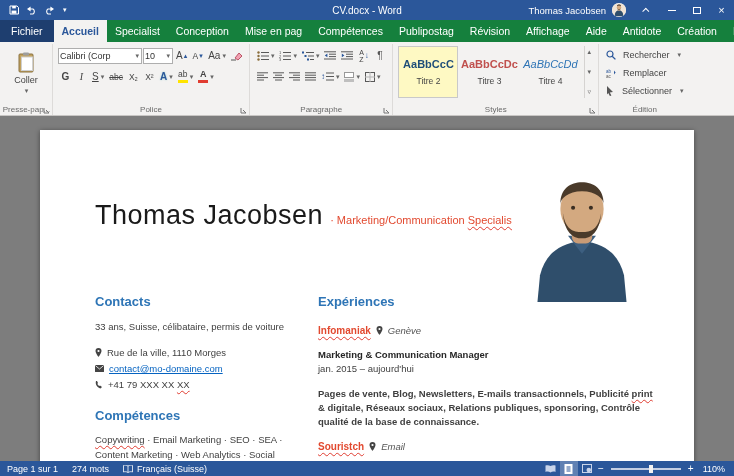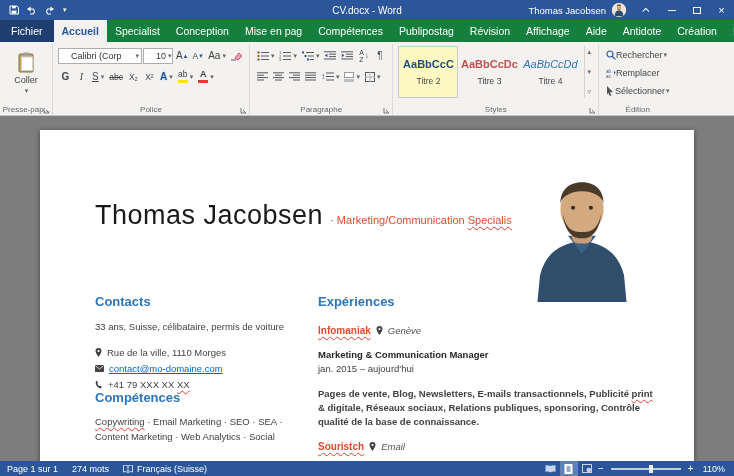--- a/index.html
+++ b/index.html
@@ -27,35 +27,35 @@
   .tab.active { background:#f3f2f1; color:#2b579a; font-weight:bold; }
 
   
   .ribbon { height:74px; background:#f3f2f1; border-bottom:1px solid #c8c6c4; display:flex; align-items:stretch; padding:2px 0 0 1px; flex:0 0 auto; }
   .rgroup { position:relative; border-right:1px solid #dddbd9; padding:2px 5px 13px 5px; display:flex; flex-direction:column; }
   .glabel { position:absolute; bottom:1px; left:0; right:0; text-align:center; font-size:8px; color:#6a6a6a; white-space:nowrap; }
   .launcher { position:absolute; right:2px; bottom:1px; line-height:0; }
   .rrow { display:flex; align-items:center; gap:1px; height:19px; }
   .rbtn { display:flex; align-items:center; justify-content:center; min-width:15px; height:17px; padding:0 2px; color:#444; font-size:10px; background:transparent; border:0; gap:1px; }
   .dd { font-size:7px; color:#666; margin-left:1px; }
-  .combo { background:#fff; border:1px solid #aeaeae; height:16px; display:flex; align-items:center; font-size:9px; color:#333; padding:0 2px 0 12px; gap:2px; }
+  .combo { background:#fff; border:1px solid #aeaeae; height:16px; display:flex; align-items:center; font-size:9px; color:#333; padding:0 2px 0 1px; gap:2px; }
   .combo .dd { margin-left:auto; }
   .stack { display:inline-flex; flex-direction:column; align-items:center; line-height:1; }
   .stack .bar { width:10px; height:3px; margin-top:1px; }
   .paste-btn { display:flex; flex-direction:column; align-items:center; justify-content:center; width:40px; height:55px; font-size:9px; color:#444; gap:2px; }
   .style-card { display:flex; flex-direction:column; align-items:center; justify-content:center; width:60px; height:52px; border:1px solid transparent; }
   .style-card:first-child { border-color:#c9c9c9; background:#fef9c3; }
   .ssample { font-size:11px; line-height:1.2; }
   .s2 { color:#1f4e79; font-weight:600; }
   .s3 { color:#c0504d; font-weight:600; }
   .s4 { color:#2e74b5; font-style:italic; }
   .sname { font-size:8.5px; color:#444; margin-top:4px; }
   .styles-rail { display:flex; flex-direction:column; justify-content:space-between; border-left:1px solid #d5d3d1; margin-left:3px; padding:1px 2px; }
   .rail-btn { font-size:7px; color:#666; text-align:center; line-height:1.4; }
-  .ed-row { display:flex; align-items:center; gap:0; height:18px; font-size:9px; color:#444; padding:0 2px; }
+  .ed-row { display:flex; align-items:center; gap:7px; height:18px; font-size:9px; color:#444; padding:0 2px; }
 
   
   .docarea { flex:1 1 auto; background:#7d7d7d; overflow:hidden; position:relative; }
   .page { width:654px; height:420px; background:#fff; margin:14px auto 0; box-shadow:0 1px 5px rgba(0,0,0,.45); position:relative; }
   .doc-title { position:absolute; left:55px; top:70px; white-space:nowrap; display:flex; align-items:baseline; gap:7px; }
   .doc-name { font-size:27px; color:#1a1a1a; letter-spacing:.5px; }
   .doc-sub { font-size:11px; color:#e2492f; }
   .sq { text-decoration:underline wavy #e03c31 1px; text-underline-offset:2px; }
   .photo { position:absolute; left:472px; top:44px; width:140px; height:128px; overflow:hidden; }
   .colL { position:absolute; left:55px; top:164px; width:214px; color:#3f3f3f; font-size:9.5px; }
@@ -468,21 +468,21 @@
             </svg>
           <span>Rue de la ville, 1110 Morges</span>
         </div>
         <div class="cline">
           <svg width="9" height="7" viewBox="0 0 9 7">
               <rect width="9" height="7" rx=".5" fill="#444"></rect>
               <path d="M.4.6 4.5 4 8.6.6" stroke="#fff" fill="none" stroke-width=".8"></path>
             </svg>
           <span class="email-link">contact@mo-domaine.com</span>
         </div>
-        <div class="cline" style="margin-bottom:0">
+        <div class="cline" style="margin-bottom:18px">
           <svg width="8" height="8" viewBox="0 0 8 8">
               <path d="M1 0C0 3 2 6.5 5.5 7.5L7 6 5 4.5l-.5.5C3 4.5 2.5 3.5 2.5 2.5L3 2 2 0z" fill="#444"></path>
             </svg>
           <span><span>+41 79 XXX XX</span> <span class="sq">XX</span></span>
         </div>
         <div class="dheading" style="margin-bottom:11px">Compétences</div>
         <div style="margin-bottom:4px"><span class="sq">Copywriting</span> <span>· Email Marketing · SEO · SEA ·</span></div>
         <div>Content Marketing · Web Analytics · Social</div>
       </div>
 

